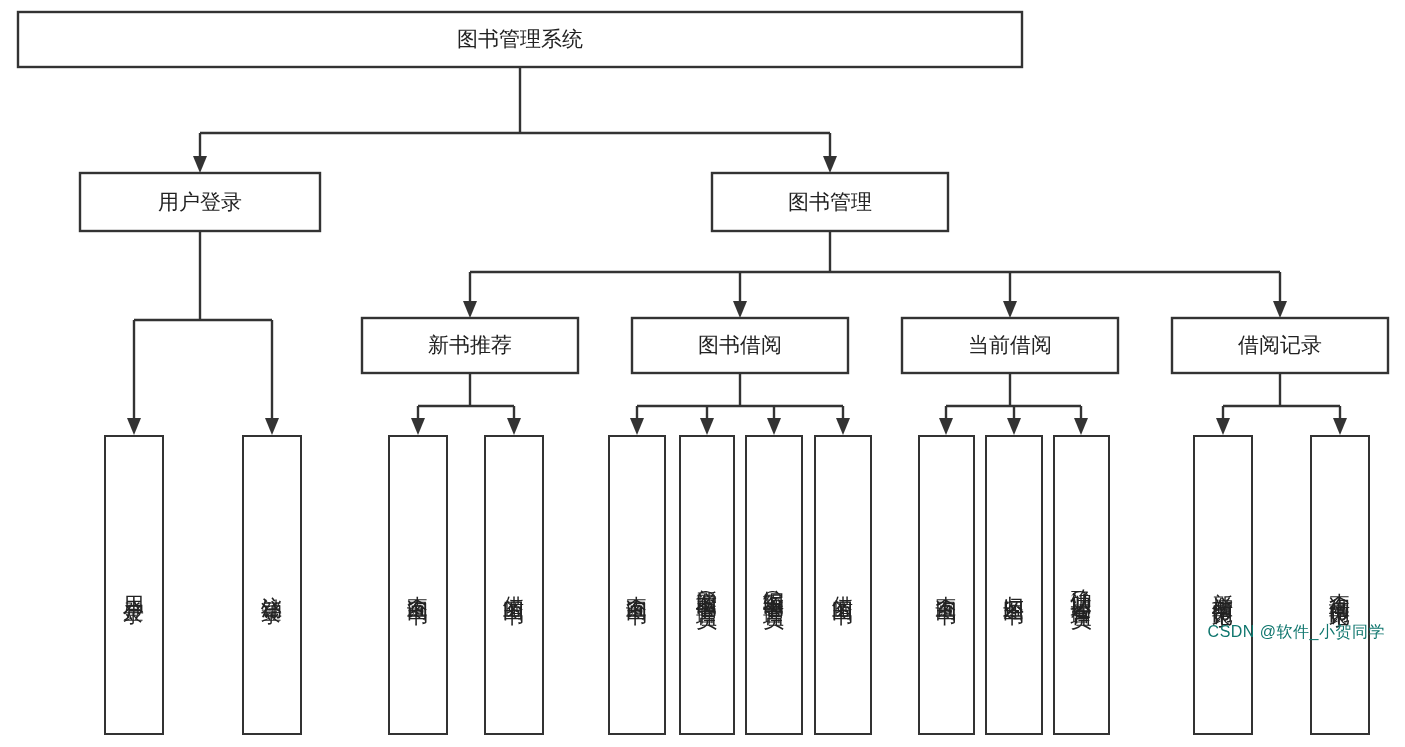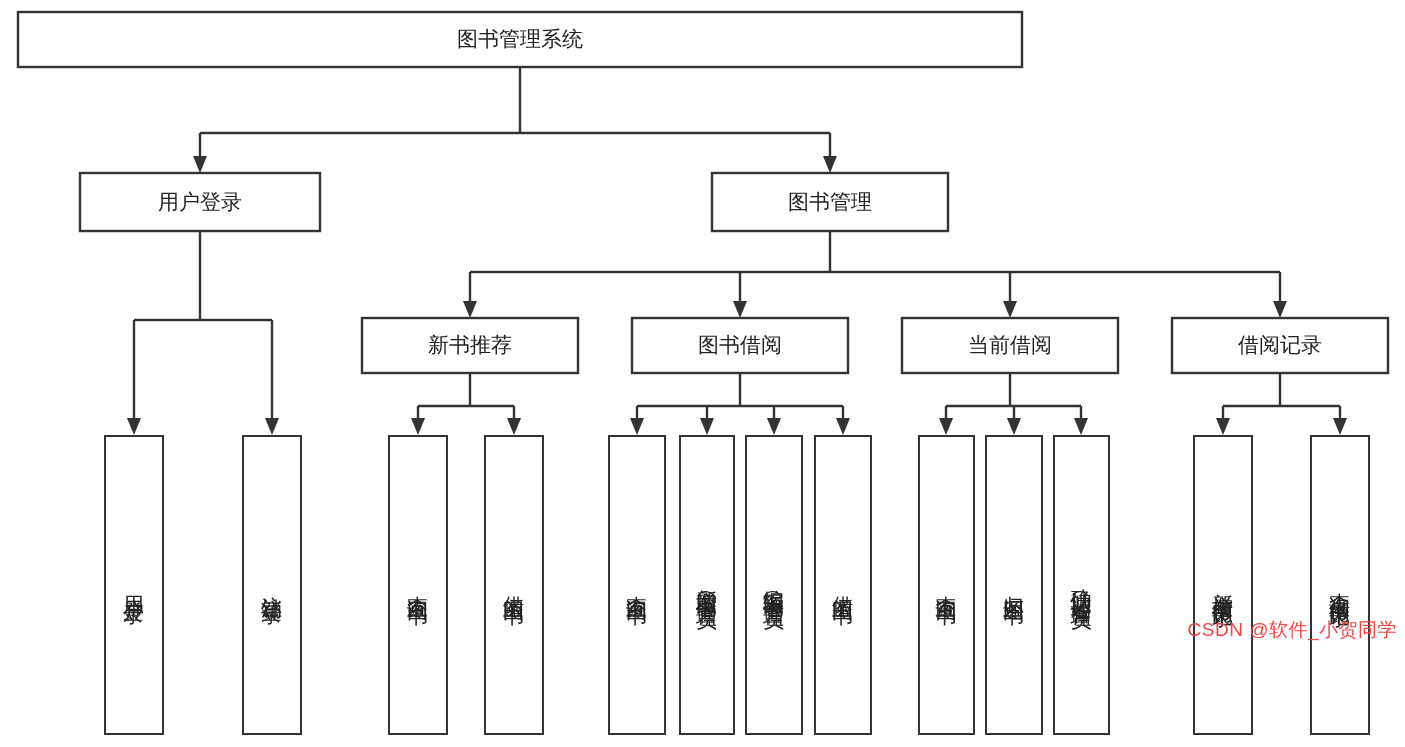--- a/index.html
+++ b/index.html
@@ -65,25 +65,25 @@
     font-family: "Liberation Sans", "DejaVu Sans", sans-serif;
     font-size: 21px;
     line-height: 1;
     letter-spacing: 3px;
     color: #222222;
     white-space: nowrap;
     text-align: center;
   }
   #watermark {
     position: absolute;
-    right: 8px;
+    right: 20px;
     bottom: 4px;
     font-family: "Liberation Sans", "DejaVu Sans", sans-serif;
-    font-size: 19px;
-    color: #ef4444;
+    font-size: 16px;
+    color: #0f766e;
     letter-spacing: 0.5px;
     white-space: nowrap;
     user-select: none;
   }
 </style>
 </head>
 <body>
 
 <div id="diagram-root">
 

